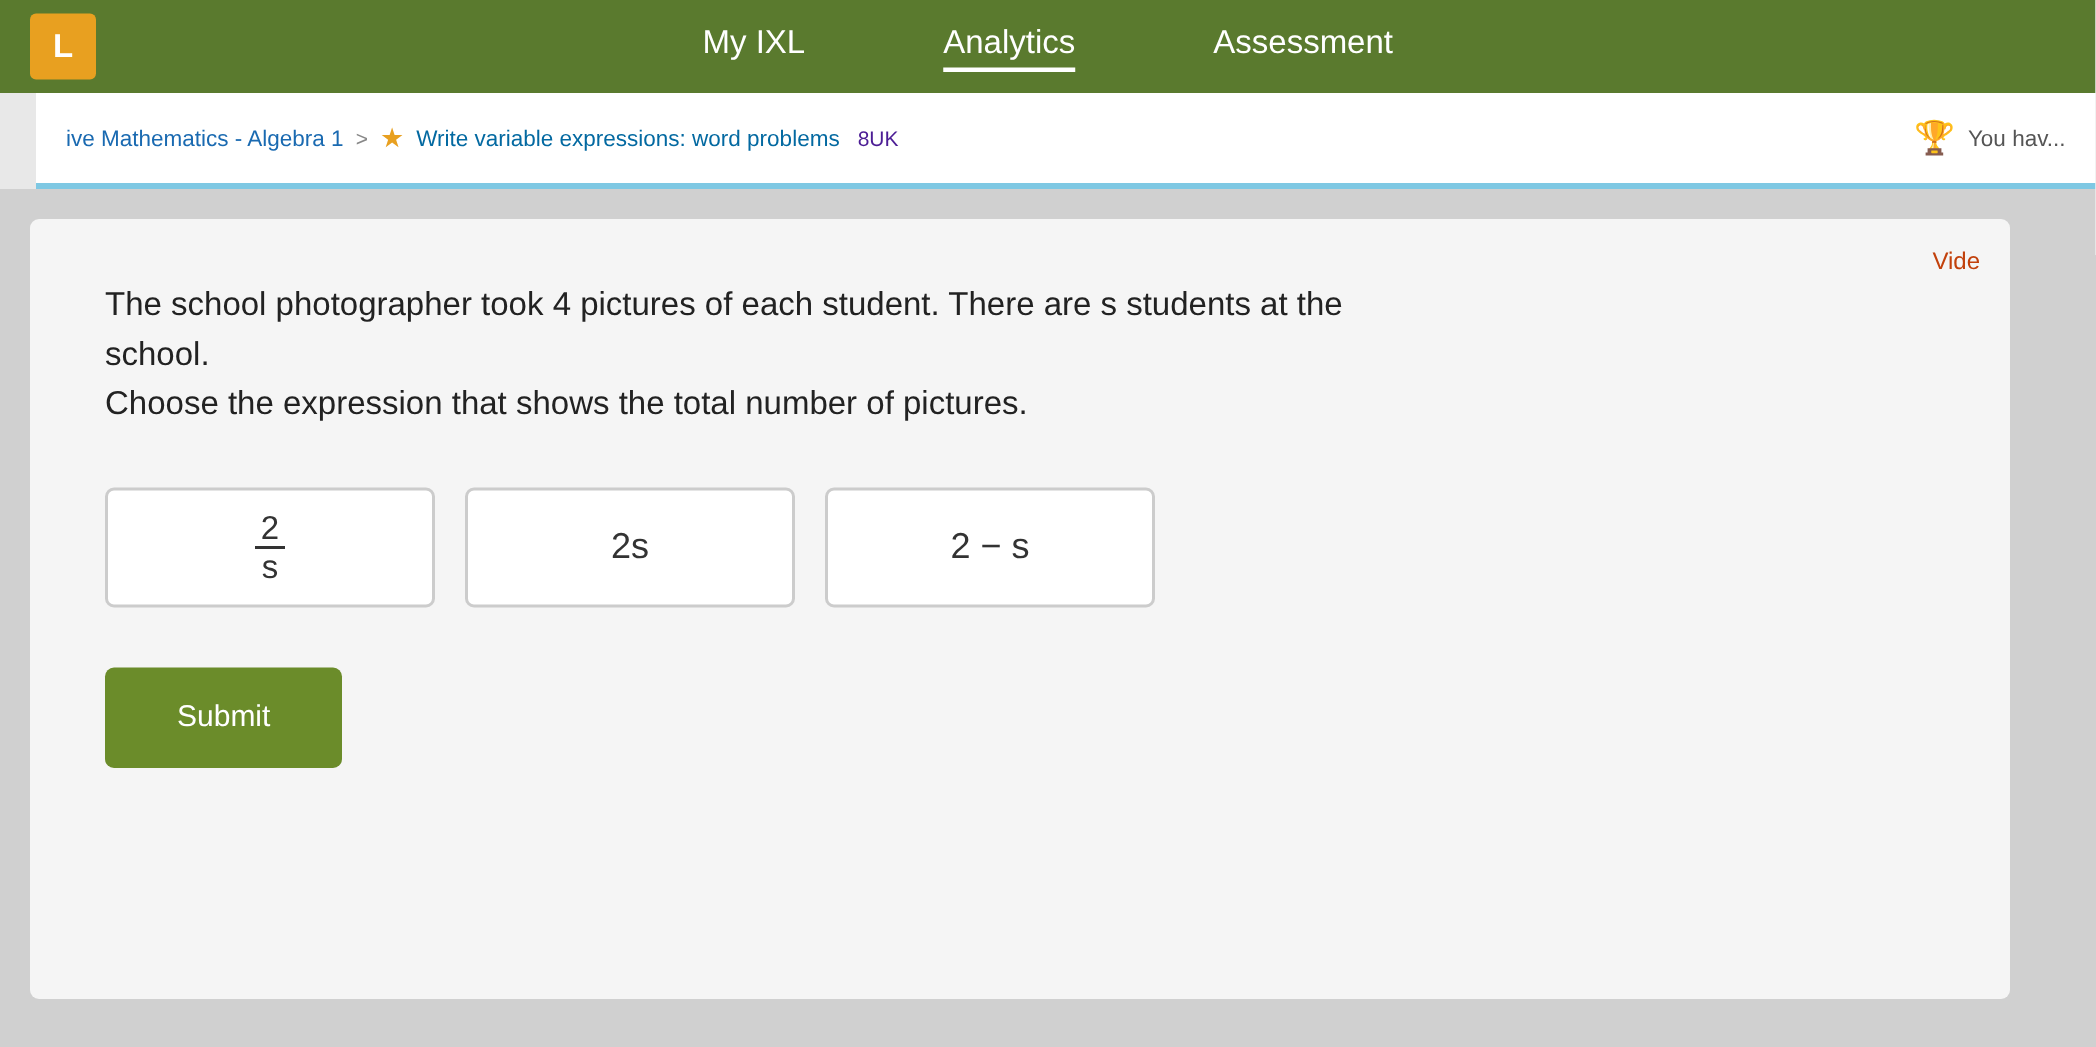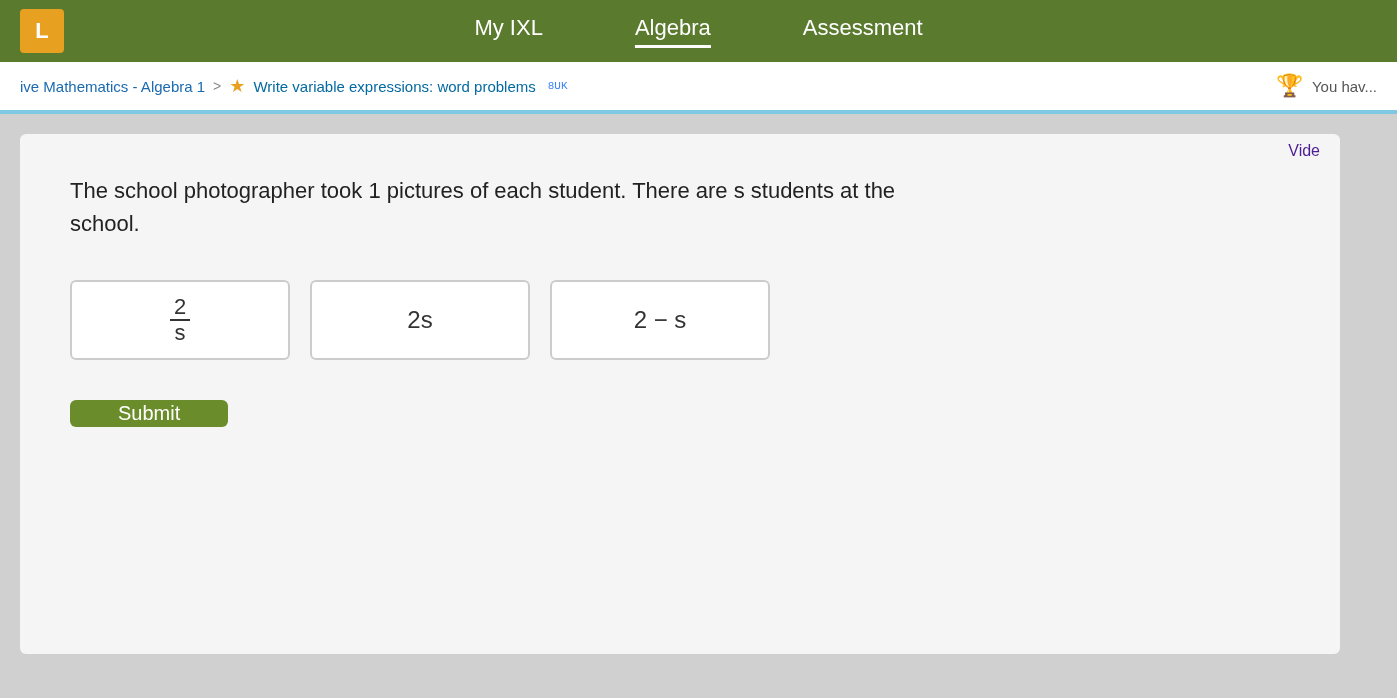--- a/index.html
+++ b/index.html
@@ -40,26 +40,27 @@
       text-decoration: none;
       padding-bottom: 4px;
     }
     .nav-item.active {
       border-bottom: 3px solid white;
     }
 
     
     .breadcrumb-bar {
       background: white;
-      height: 52px;
+      height: 64px;
       display: flex;
       align-items: center;
       padding: 0 20px;
       border-bottom: 4px solid #7ec8e3;
       justify-content: space-between;
+      margin-left: 24px;
     }
     .breadcrumb {
       display: flex;
       align-items: center;
       gap: 8px;
       font-size: 15px;
       color: #444;
     }
     .breadcrumb-link {
       color: #1a6ab1;
@@ -72,24 +73,23 @@
     }
     .breadcrumb-star {
       color: #e8a020;
       font-size: 18px;
     }
     .breadcrumb-current {
       color: #0369a1;
       font-weight: 500;
     }
     .breadcrumb-code {
-      color: #3b82f6;
-      font-size: 11px;
+      color: #4c1d95;
+      font-size: 14px;
       margin-left: 4px;
-      font-family: Liberation Mono, monospace;
     }
     .you-have {
       display: flex;
       align-items: center;
       gap: 8px;
       color: #555;
       font-size: 15px;
     }
     .trophy-icon {
       color: #e8a020;
@@ -106,23 +106,23 @@
     .content-card {
       background: #f5f5f5;
       border-radius: 6px;
       padding: 40px 50px 40px 50px;
       max-width: 1320px;
       min-height: 520px;
       position: relative;
     }
     .video-link {
       position: absolute;
-      top: 8px;
+      top: 20px;
       right: 20px;
-      color: #4c1d95;
+      color: #c2410c;
       font-size: 16px;
       cursor: pointer;
     }
 
     
     .question-text {
       font-size: 22px;
       color: #222;
       line-height: 1.5;
       margin-bottom: 40px;
@@ -165,36 +165,36 @@
       padding: 0 4px;
       font-size: 22px;
     }
 
     
     .submit-btn {
       background: #6b8c2a;
       color: white;
       border: none;
       border-radius: 6px;
-      padding: 2px 48px;
+      padding: 22px 48px;
       font-size: 20px;
       cursor: pointer;
       font-weight: 500;
     }
   </style>
 </head>
 <body>
 
 <header class="header">
   <div class="header-logo">
     <span>L</span>
   </div>
   <nav class="header-nav">
     <a class="nav-item">My IXL</a>
-    <a class="nav-item active">Algebra</a>
+    <a class="nav-item active">Analytics</a>
     <a class="nav-item">Assessment</a>
   </nav>
 </header>
 
 <div class="breadcrumb-bar">
   <div class="breadcrumb">
     <a class="breadcrumb-link">ive Mathematics - Algebra 1</a>
     <span class="breadcrumb-sep">&gt;</span>
     <span class="breadcrumb-star">★</span>
     <span class="breadcrumb-current">Write variable expressions: word problems</span>
@@ -204,21 +204,22 @@
     <span class="trophy-icon">🏆</span>
     <span>You hav...</span>
   </div>
 </div>
 
 <div class="main-area">
   <div class="content-card">
     <span class="video-link">Vide</span>
 
     <div class="question-text">
-      <div>The school photographer took 1 pictures of each student. There are s students at the school.</div>
+      <div>The school photographer took 4 pictures of each student. There are s students at the school.</div>
+      <div>Choose the expression that shows the total number of pictures.</div>
     </div>
 
     <div class="choices-row">
 
       <div class="choice-box">
         <div class="fraction">
           <span class="fraction-num">2</span>
           <span class="fraction-den">s</span>
         </div>
       </div>

